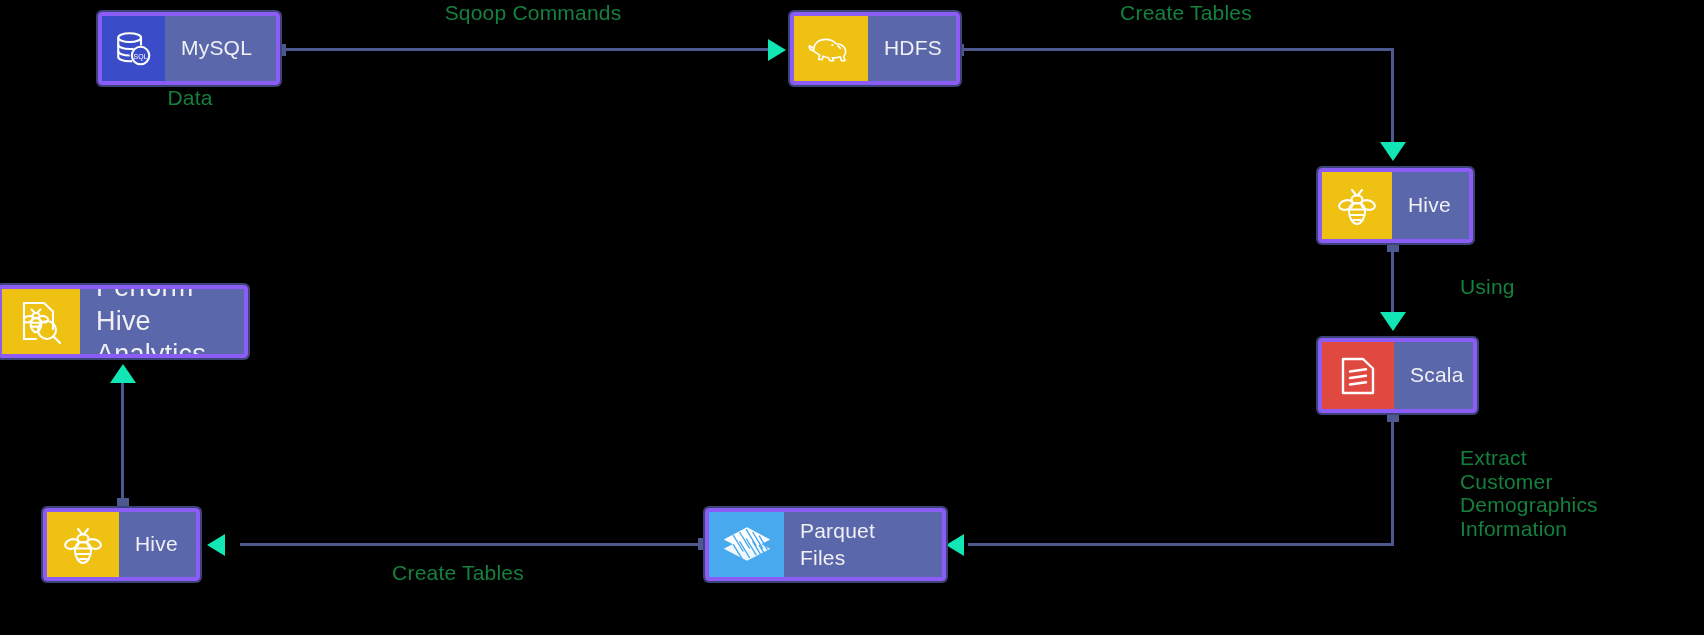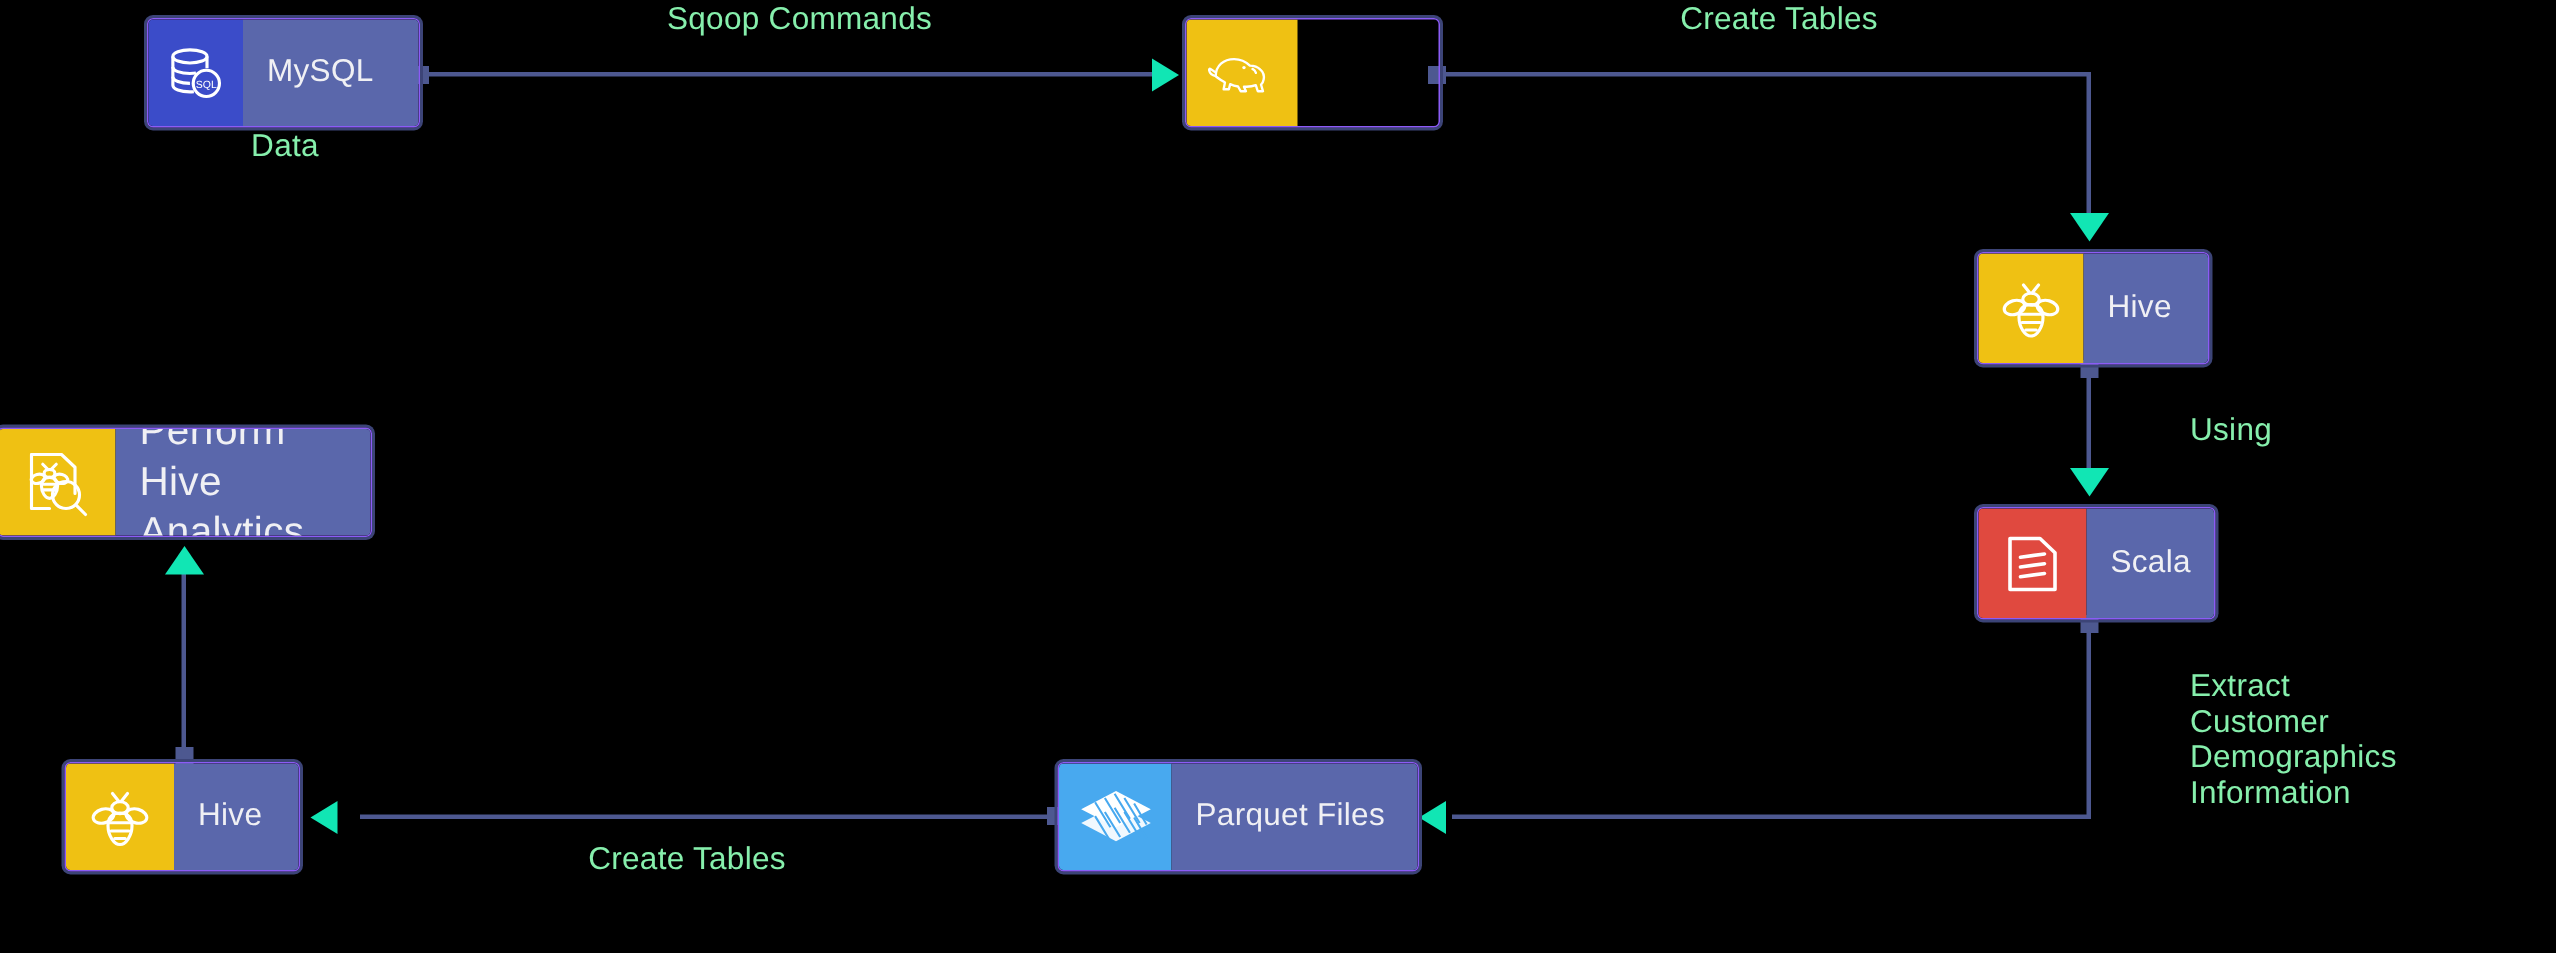--- a/index.html
+++ b/index.html
@@ -12,30 +12,30 @@
   .seg.v{width:3px;}
   .dot{position:absolute;width:12px;height:12px;background:#4d5890;}
   .arrow{position:absolute;width:0;height:0;}
   .arrow.right{border-top:11px solid transparent;border-bottom:11px solid transparent;border-left:18px solid #11e6b4;}
   .arrow.left{border-top:11px solid transparent;border-bottom:11px solid transparent;border-right:18px solid #11e6b4;}
   .arrow.down{border-left:13px solid transparent;border-right:13px solid transparent;border-top:19px solid #11e6b4;}
   .arrow.up{border-left:13px solid transparent;border-right:13px solid transparent;border-bottom:19px solid #11e6b4;}
 
   
   .node{position:absolute;display:flex;align-items:stretch;
-        border:1px solid #8b5cf6;border-radius:4px;
+        border:4px solid #8b5cf6;border-radius:4px;
         box-shadow:0 0 0 2px #3c4477;box-sizing:border-box;overflow:hidden;}
   .node .ibox{display:flex;align-items:center;justify-content:center;flex:0 0 auto;}
   .node .lbox{background:#5a67ab;display:flex;align-items:center;flex:1 1 auto;
               padding:0 16px;color:#f0f0f4;font-size:21px;letter-spacing:.2px;line-height:1.25;}
   .node .lbox.two{font-size:27px;}
   svg{display:block;}
 
   
-  .lbl{position:absolute;color:#86efac;font-size:21px;line-height:1.15;white-space:pre;letter-spacing:.2px;}
+  .lbl{position:absolute;color:#15803d;font-size:21px;line-height:1.15;white-space:pre;letter-spacing:.2px;}
   .lbl.c{transform:translateX(-50%);}
 </style>
 </head>
 <body>
 
 <div id="stage">
 
   <div class="dot" style="left:274px;top:44px;"></div>
   <div class="seg h" style="left:284px;top:48px;width:488px;"></div>
   <div class="arrow right" style="left:768px;top:39px;"></div>
@@ -84,20 +84,21 @@
     <div class="ibox" style="background:#efc113;width:74px;">
       <span>
         <svg width="56" height="42" viewBox="0 0 64 48" fill="none" stroke="#fff" stroke-width="1.8" stroke-linejoin="round" stroke-linecap="round">
           <path d="M12 26c0-8 6-13 14-13 6 0 9 2 12 5 3 0 6 1 8 3 2.5 2.2 3 5 2.5 7.5-.5 2.6-2 4-2 4l1.5 5h-4l-1.5-4.6c-2 .8-4.4 1.2-7 1.2h-2l1.5 3.4h-4l-2-3.6c-2.2-.3-4.2-.9-6-1.8L22 36h-4l1-5.2C16 29 13.8 27.8 12 26z"></path>
           <path d="M12 26c-2.6-.6-4.5-2-5-4.3-.2-1 .3-1.6 1-1.2 1.2.7 2.4 2 4 2.6"></path>
           <path d="M40 20.5c1.2.6 2.2 1.7 2.6 3"></path>
           <circle cx="33.5" cy="19.5" r="1.3" fill="#fff" stroke="none"></circle>
         </svg>
       </span>
     </div>
+    <div class="lbox">HDFS</div>
   </div>
 
   <div class="node" style="left:1318px;top:168px;width:155px;height:75px;">
     <div class="ibox" style="background:#efc113;width:70px;">
       <span>
         <svg width="48" height="48" viewBox="0 0 48 48" fill="none" stroke="#fff" stroke-width="2.1" stroke-linecap="round">
           <path d="M19 8l4 5M29 8l-4 5"></path>
           <ellipse cx="24" cy="17.5" rx="5.5" ry="4"></ellipse>
           <ellipse cx="13" cy="23" rx="7" ry="4.6" transform="rotate(-16 13 23)"></ellipse>
           <ellipse cx="35" cy="23" rx="7" ry="4.6" transform="rotate(16 35 23)"></ellipse>

